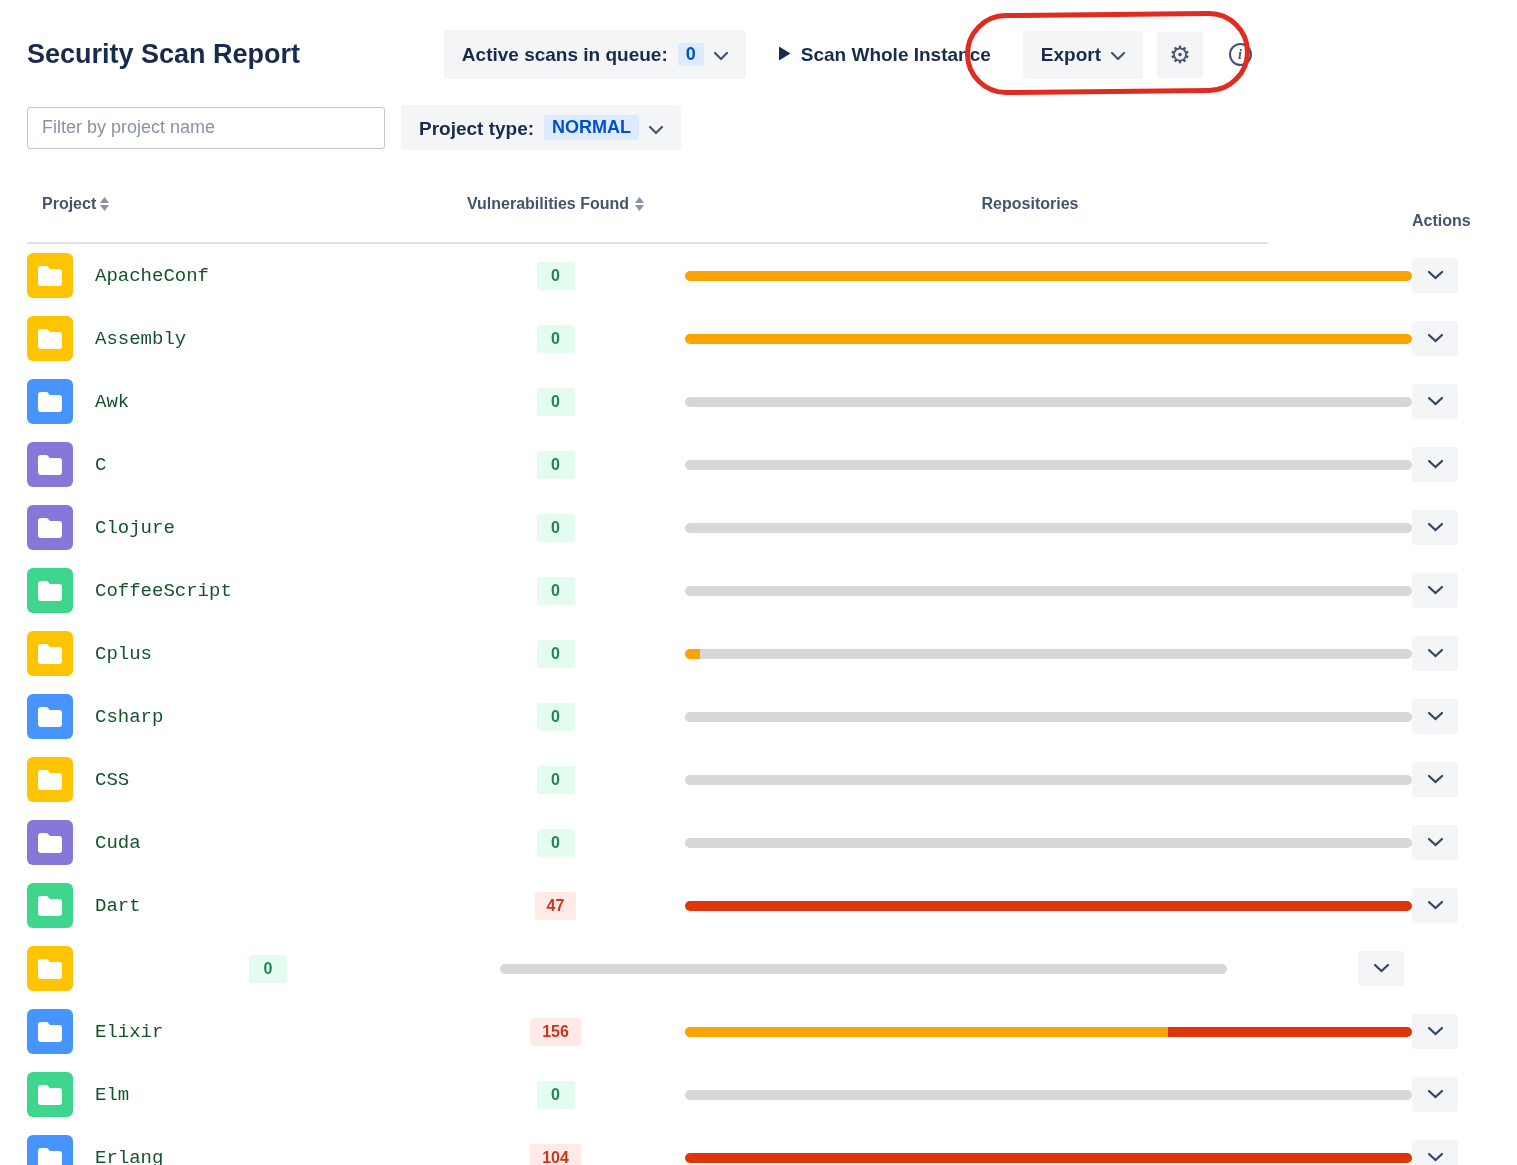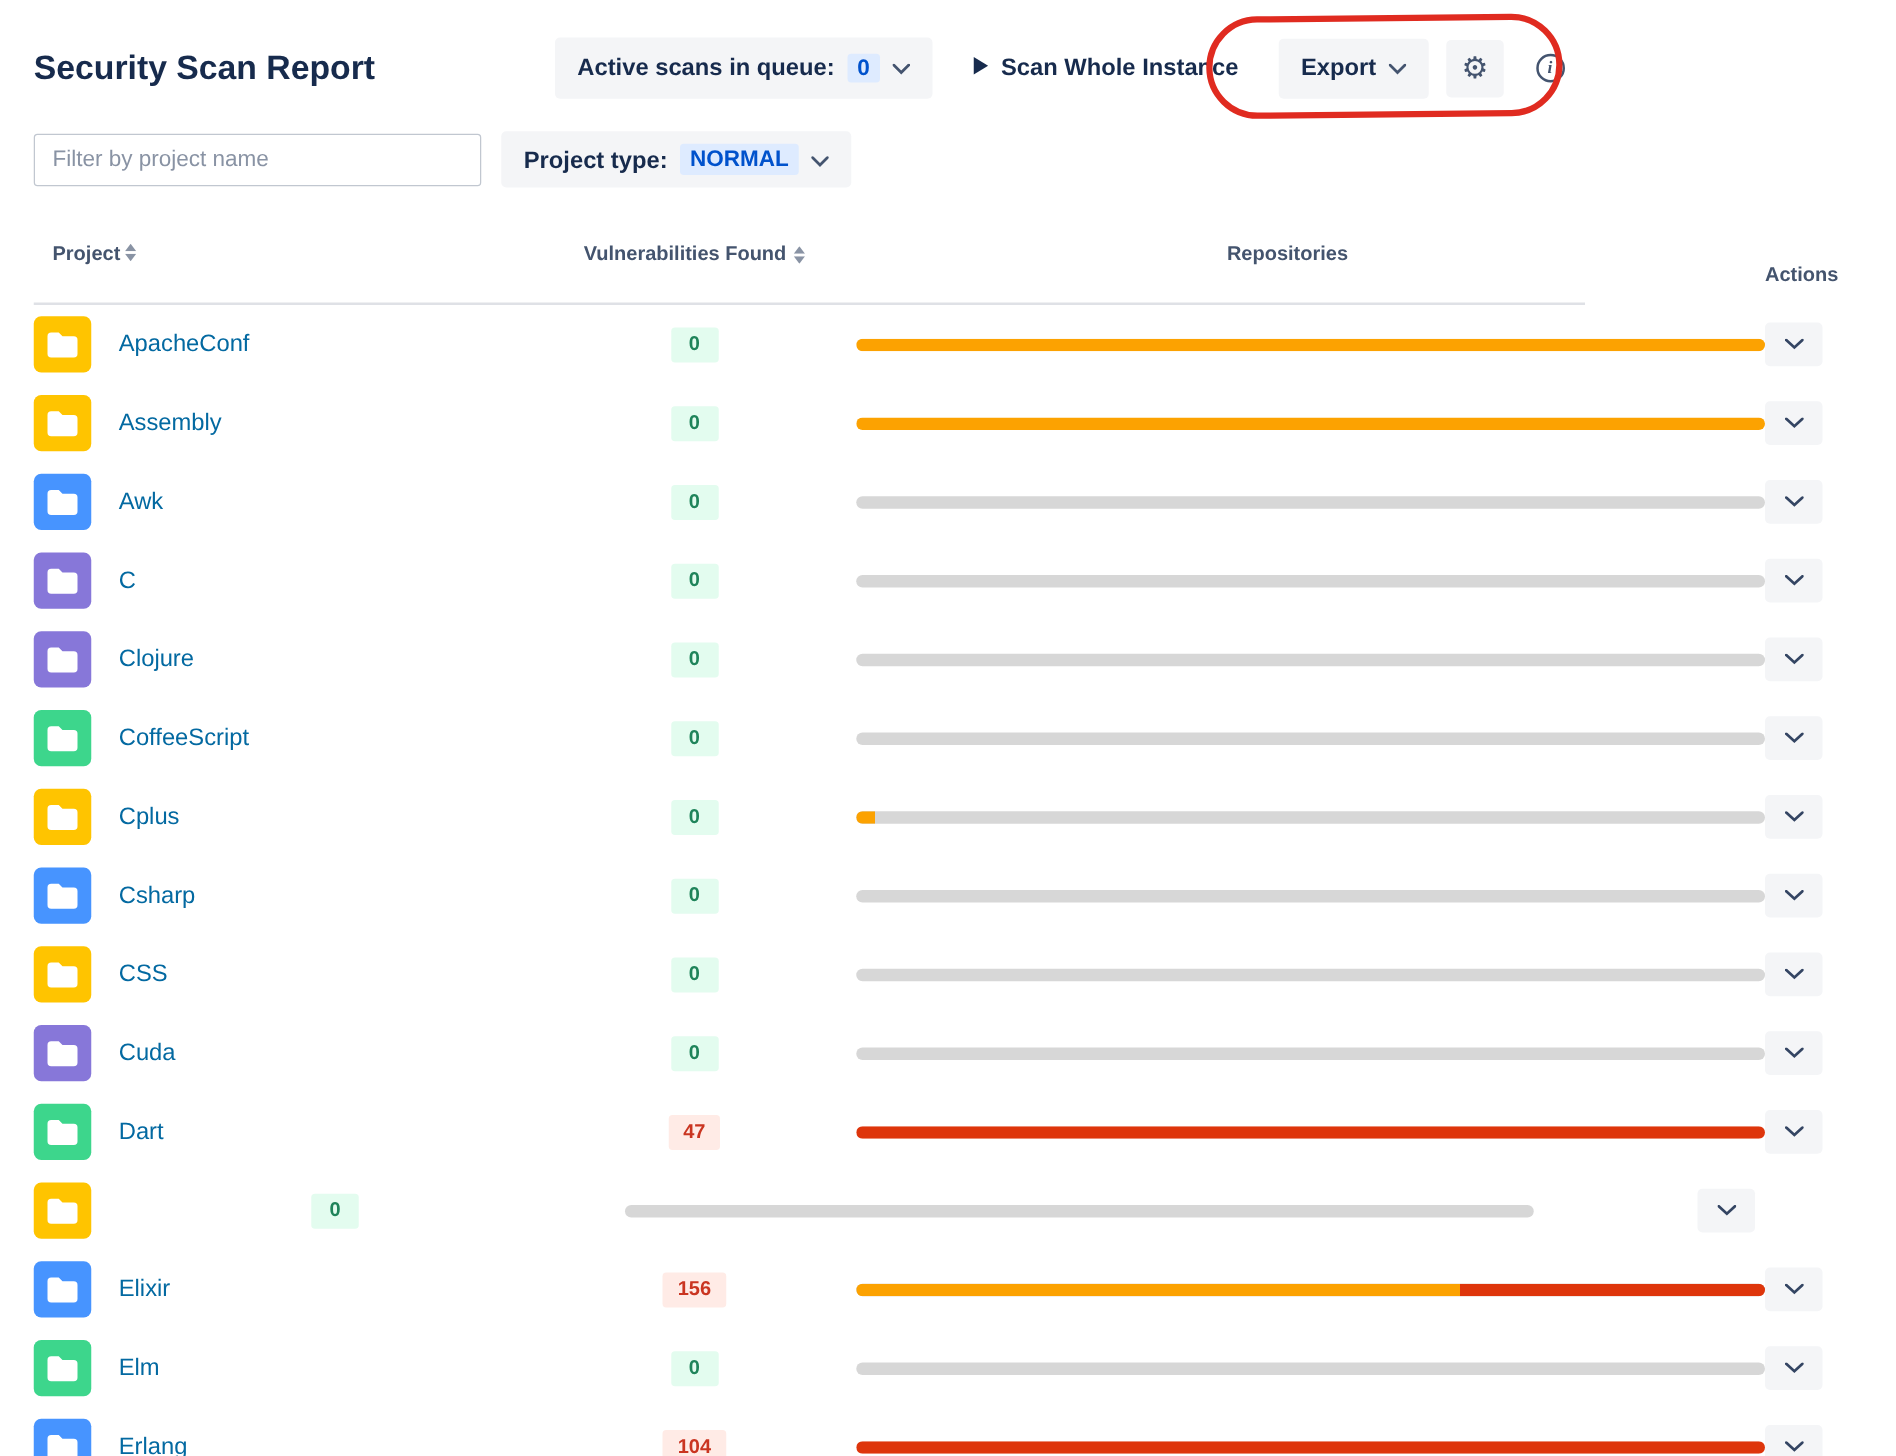--- a/index.html
+++ b/index.html
@@ -26,30 +26,30 @@
   .filterbar { display:flex; align-items:center; gap:16px; padding:26px 0 0 27px; }
   .filter-input { width:358px; height:42px; border:1px solid #C1C7D0; border-radius:3px; font-size:18px; padding:0 14px; color:#172B4D; font-family:"Liberation Sans", sans-serif; }
   .filter-input::placeholder { color:#8993A4; }
   .type-pill { display:flex; align-items:flex-end; gap:10px; background:#F4F5F7; border-radius:4px; padding:10px 18px; font-size:19px; color:#172B4D; font-weight:600; cursor:pointer; }
   .type-value { background:#DEEBFF; color:#0052CC; font-weight:bold; padding:2px 8px; border-radius:3px; font-size:18px; }
 
   
   .grid { display:grid; grid-template-columns:46px 390px 185px 764px 1fr; align-items:center; }
   .table-wrap { padding:0 27px; margin-top:28px; }
   .thead { border-bottom:2px solid #DFE1E6; padding-bottom:12px; color:#44546E; font-size:16px; font-weight:bold; }
-  .th-project { grid-column:1 / span 2; display:flex; gap:4px; padding-left:15px; }
+  .th-project { grid-column:1 / span 2; display:flex; align-items:center; gap:4px; padding-left:15px; }
   .th-vulns { display:flex; align-items:center; justify-content:center; gap:6px; }
   .th-repos { text-align:center; }
   .th-actions { text-align:center; padding-right:6px;margin-top:34px; }
   .sort-ico { display:inline-flex; flex-direction:column; line-height:0; }
 
   .row { height:63px; }
   .folder { width:46px; height:45px; border-radius:6px; display:flex; align-items:center; justify-content:center; }
   .cell-name { padding-left:22px; }
-  .plink { font-size:19px; color:#0369a1; text-decoration:none; cursor:pointer; }
+  .plink { font-size:19px; color:#14532d; text-decoration:none; cursor:pointer;font-family:Liberation Mono, monospace; }
   .cell-badge { display:flex; justify-content:center; }
   .badge { min-width:38px; text-align:center; padding:5px 12px; border-radius:3px; font-size:16px; font-weight:bold; }
   .badge.ok { background:#E3FCEF; color:#1F845A; }
   .badge.bad { background:#FFEBE6; color:#CA3521; }
   .cell-bar { padding-left:37px; }
   .track { width:727px; height:10px; border-radius:5px; background:#D7D7D7; overflow:hidden; display:flex; }
   .seg { height:100%; }
   .cell-actions { display:flex; justify-content:flex-end; padding-right:8px; }
   .act-btn { width:46px; height:35px; background:#F4F5F7; border-radius:4px; border:none; display:flex; align-items:center; justify-content:center; cursor:pointer; }
 </style>

